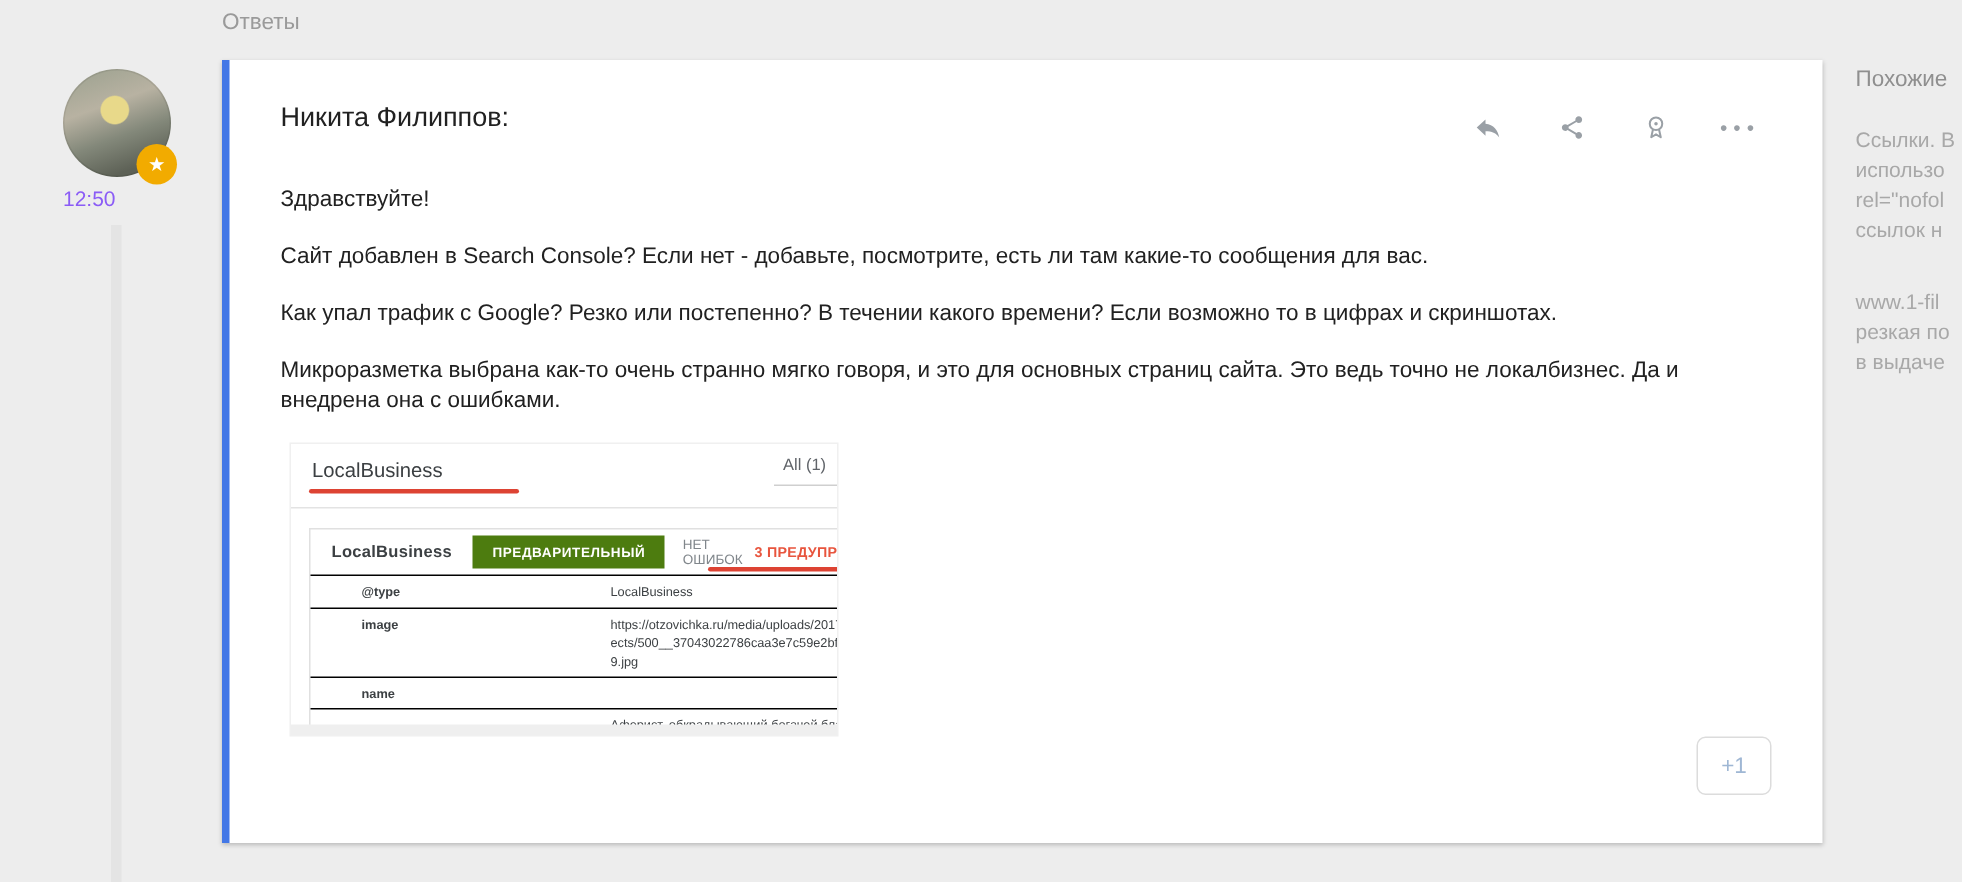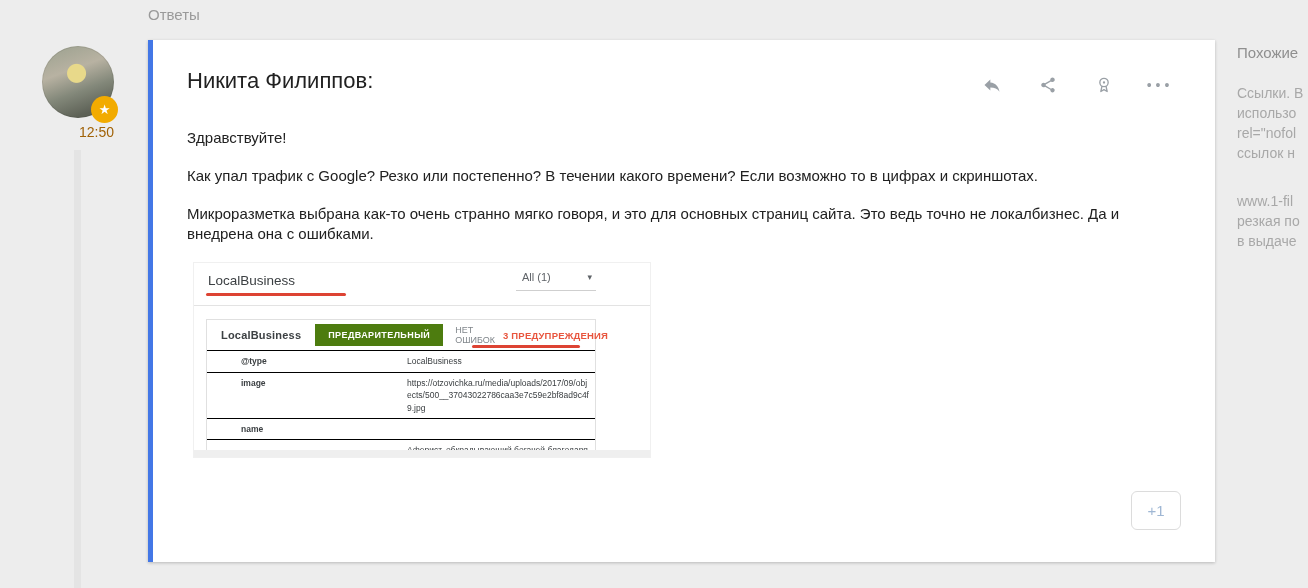--- a/index.html
+++ b/index.html
@@ -16,34 +16,34 @@
   .thread-line { position:absolute; left:74px; top:150px; width:7px; height:438px; background:#e4e4e4; }
   .avatar { position:absolute; left:42px; top:46px; width:72px; height:72px; border-radius:50%;
     background:
       radial-gradient(circle at 48% 38%, #e8d98a 0 9px, transparent 10px),
       linear-gradient(160deg, #9aa08e 0%, #b8b2a2 35%, #83887a 60%, #5d6156 85%);
     box-shadow: inset 0 0 0 1px rgba(0,0,0,.08);
   }
   .star-badge { position:absolute; right:-4px; bottom:-5px; width:27px; height:27px; border-radius:50%;
     background:#f2ab00; color:#fff; display:flex; align-items:center; justify-content:center;
     font-size:13px; line-height:1; }
-  .timestamp { position:absolute; left:42px; top:124px; width:72px; text-align:right; font-size:14px; color:#a16207; }
+  .timestamp { position:absolute; left:42px; top:124px; width:72px; text-align:left; font-size:14px; color:#8b5cf6; }
 
   
   .card { position:absolute; left:148px; top:40px; width:1067px; height:522px; background:#fff;
     border-left:5px solid #4377e6; box-shadow:0 1px 3px rgba(0,0,0,.22); }
   .card-inner { position:relative; width:100%; height:100%; padding:28px 34px; }
-  .author { font-size:22px; color:#212121; margin-bottom:34px; }
+  .author { font-size:18px; color:#212121; margin-bottom:34px; }
   .actions { position:absolute; top:34px; right:44px; display:flex; align-items:center; gap:34px; color:#9aa0a6; }
   .actions .act { width:22px; height:22px; display:flex; align-items:center; justify-content:center; cursor:pointer; }
   .dots { font-size:14px; letter-spacing:4px; color:#9aa0a6; }
   .body-text p { font-size:15px; line-height:20px; color:#212121; margin-bottom:18px; max-width:960px; }
 
   
-  .shot { position:relative; margin:18px 0 0 6px; width:458px; height:196px; background:#fff;
+  .shot { position:relative; margin:18px 0 0 6px; width:366px; height:196px; background:#fff;
     border:1px solid #f0f0f0; overflow:hidden; }
   .shot-title { position:absolute; left:14px; top:10px; font-size:13.5px; color:#3c4043; }
   .ann-title { position:absolute; left:12px; top:30px; width:140px; height:3px; background:#dd4333; border-radius:2px; }
   .filter { position:absolute; left:322px; top:8px; width:80px; display:flex; justify-content:space-between;
     align-items:center; padding:0 4px 7px 6px; border-bottom:1px solid #cfcfcf; font-size:11px; color:#5f6368; cursor:pointer; }
   .filter .caret { font-size:9px; color:#5f6368; }
   .shot-divider { position:absolute; left:0; right:0; top:42px; height:1px; background:#e3e3e3; }
 
   .sdtt { position:absolute; left:12px; top:56px; width:390px; background:#fff;
     border:1px solid #e0e0e0; border-bottom:none; font-size:8.5px; color:#3c4043; }
@@ -115,20 +115,21 @@
           </svg>
         </span>
       </span>
       <span class="act">
         <span class="dots">•••</span>
       </span>
     </div>
 
     <div class="body-text">
       <p>Здравствуйте!</p>
+      <p>Сайт добавлен в Search Console? Если нет - добавьте, посмотрите, есть ли там какие-то сообщения для вас.</p>
       <p>Как упал трафик с Google? Резко или постепенно? В течении какого времени? Если возможно то в цифрах и скриншотах.</p>
       <p>Микроразметка выбрана как-то очень странно мягко говоря, и это для основных страниц сайта. Это ведь точно не локалбизнес. Да и внедрена она с ошибками.</p>
     </div>
 
     <div class="shot">
       <div class="shot-title">LocalBusiness</div>
       <div class="ann-title"></div>
       <div class="filter">
         <span>All (1)</span>
         <span class="caret">▾</span>

